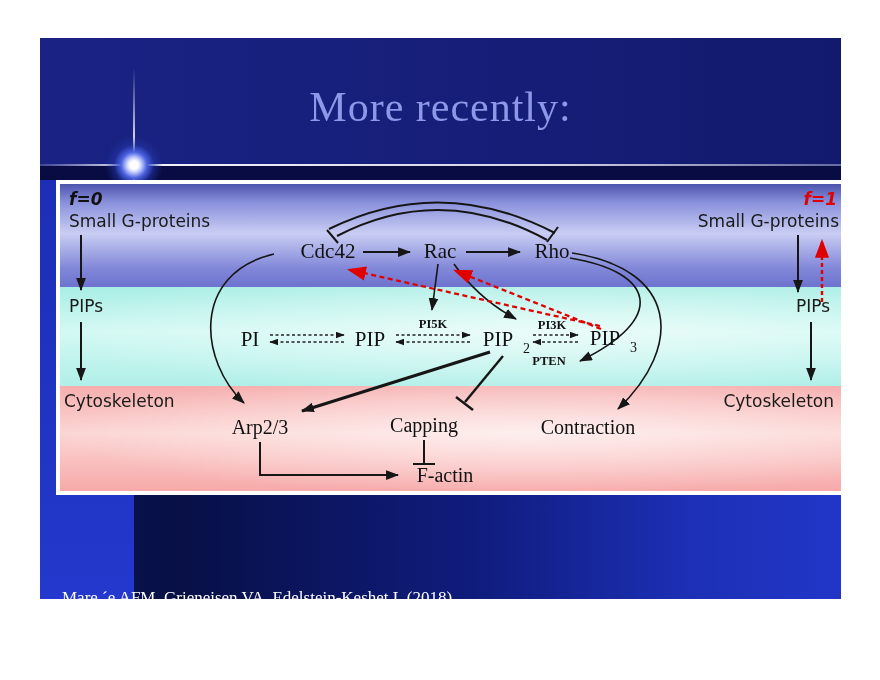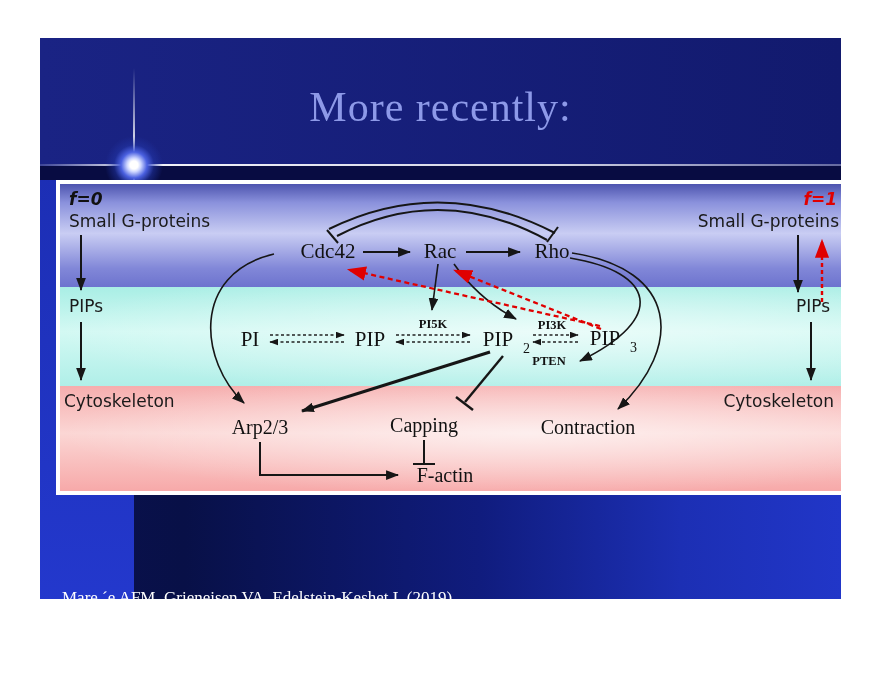--- a/index.html
+++ b/index.html
@@ -152,16 +152,16 @@
         <text class="t-serif" x="528" y="250" text-anchor="middle" font-size="20" fill="#111">Contraction</text>
 
         <line x1="364" y1="256" x2="364" y2="279" stroke="#161616" stroke-width="2"></line>
         <line x1="353" y1="280" x2="375" y2="280" stroke="#161616" stroke-width="2"></line>
         <path d="M 200,258 L 200,291 L 338,291" fill="none" stroke="#161616" stroke-width="2" marker-end="url(#mA)"></path>
         <text class="t-serif" x="385" y="298" text-anchor="middle" font-size="20" fill="#111">F-actin</text>
       </svg>
     </div>
 
     <div class="citation">
-      <div>Mare ´e AFM, Grieneisen VA, Edelstein-Keshet L (2019).</div>
+      <div>Mare ´e AFM, Grieneisen VA, Edelstein-Keshet L (2018).</div>
     </div>
   </div>
 </div>
 
 </body></html>

